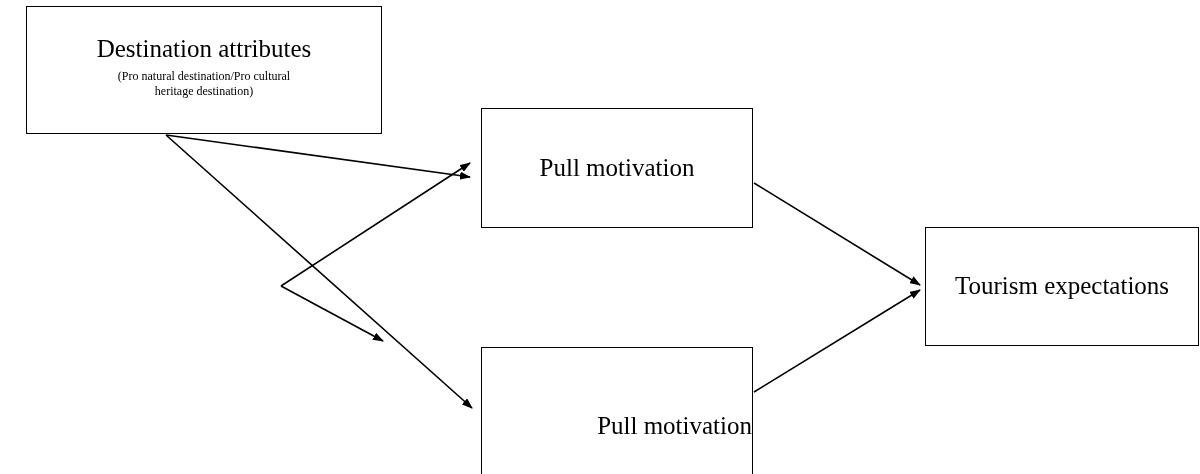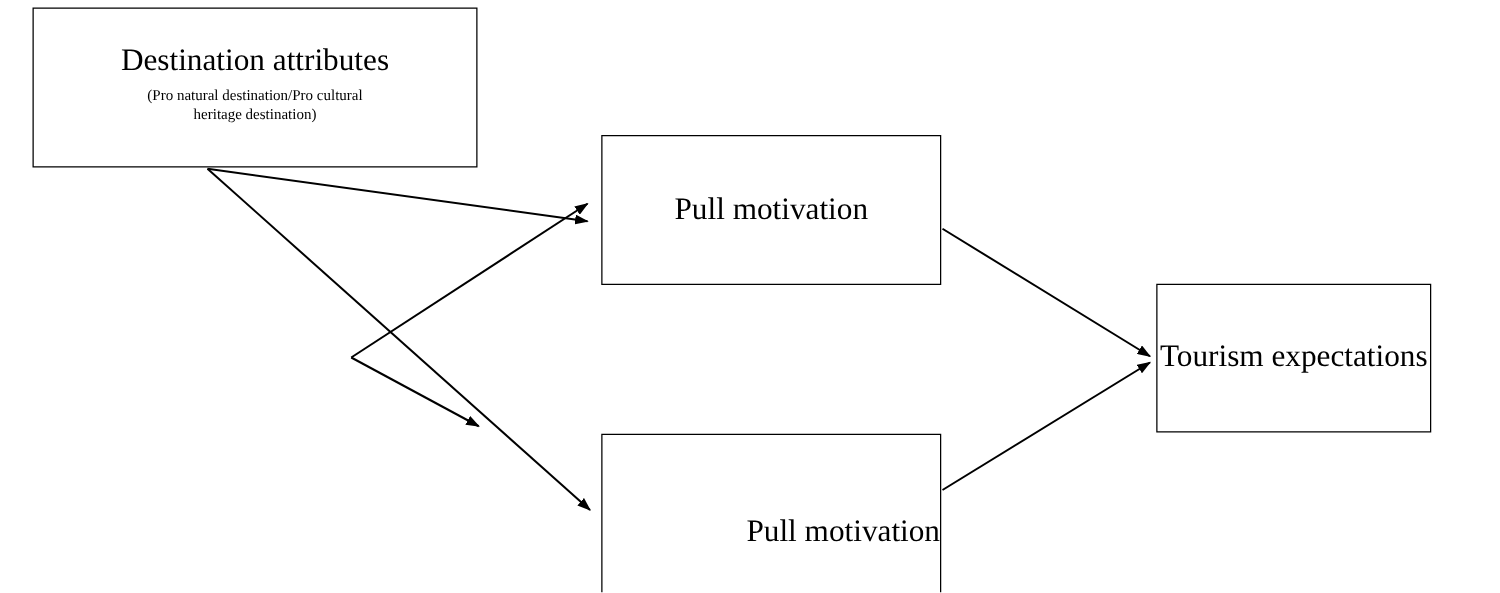--- a/index.html
+++ b/index.html
@@ -56,21 +56,21 @@
   #node-perceived-restorativeness {
     left: 2px; top: 227px; width: 278px; height: 119px;
   }
   #node-push-motivation {
     left: 481px; top: 108px; width: 272px; height: 120px;
   }
   #node-pull-motivation {
     left: 481px; top: 347px; width: 272px; height: 158px; align-items: flex-end;
   }
   #node-tourism-expectations {
-    left: 925px; top: 227px; width: 220px; height: 119px;
+    left: 925px; top: 227px; width: 274px; height: 119px;
   }
 </style>
 </head>
 <body>
 
 <div id="diagram-root">
 
   <svg id="svg-arrows" viewBox="0 0 1200 474" xmlns="http://www.w3.org/2000/svg">
     <defs>
       <marker id="arrowhead" markerWidth="11" markerHeight="8" refX="10" refY="4" orient="auto" markerUnits="userSpaceOnUse">

